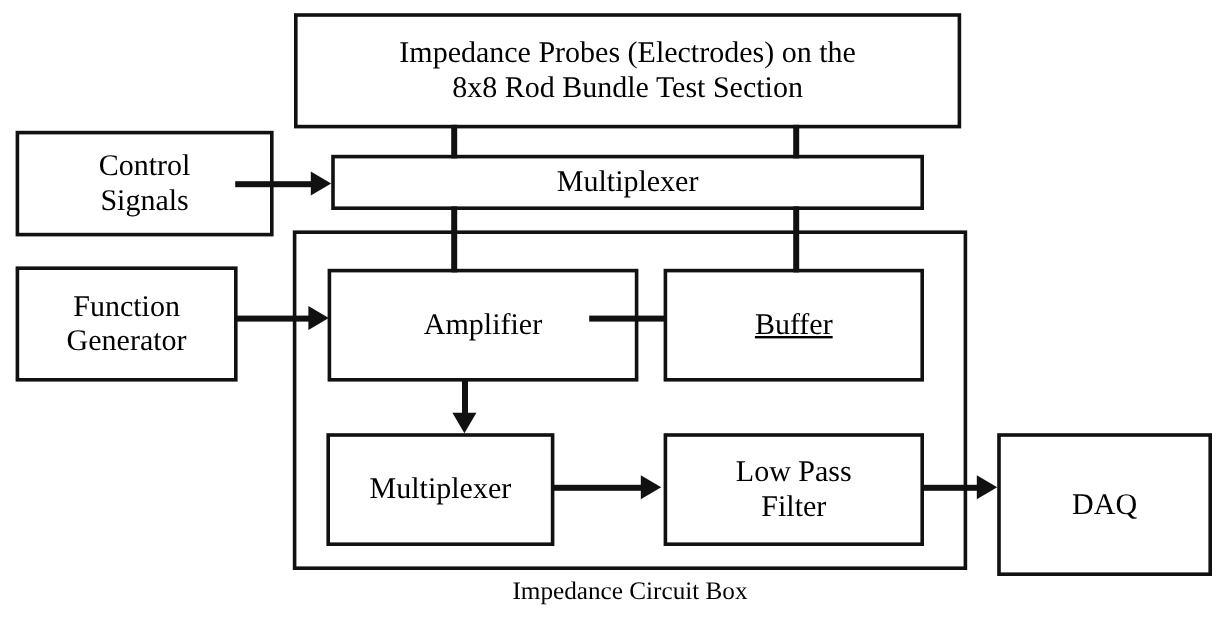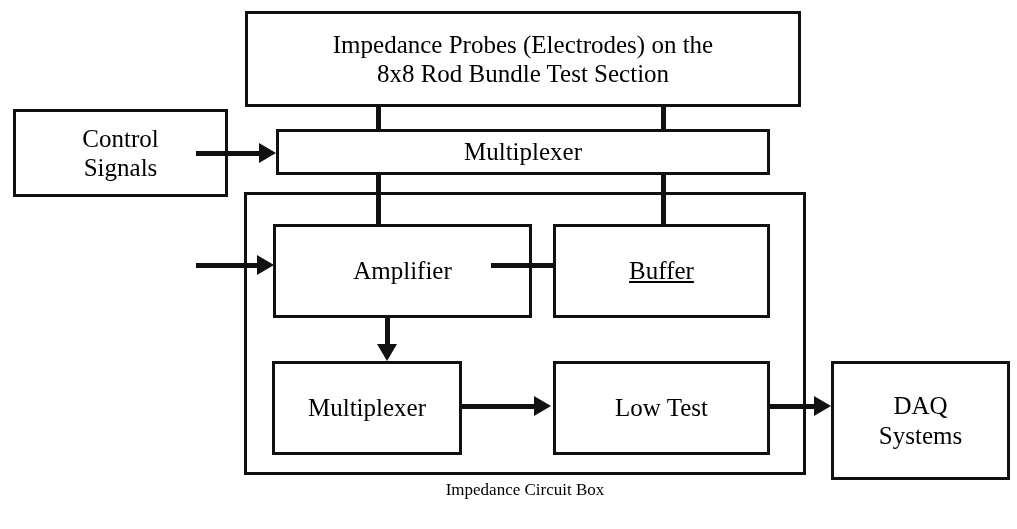--- a/index.html
+++ b/index.html
@@ -37,21 +37,21 @@
     position: absolute;
     box-sizing: border-box;
     border: 3px solid #111111;
     background: #ffffff;
     z-index: 1;
   }
 
   .caption {
     position: absolute;
     text-align: center;
-    font-size: 17px;
+    font-size: 21px;
     line-height: 1.1;
     z-index: 3;
   }
 
   
   .hline {
     position: absolute;
     background: #111111;
     height: 5px;
     z-index: 2;
@@ -99,47 +99,53 @@
     </div>
   </div>
 
   <div class="box" style="left:13px; top:109px; width:215px; height:88px;">
     <div>
       <span class="txt2">Control</span>
       <span class="txt2">Signals</span>
     </div>
   </div>
 
+  <div class="box" style="left:13px; top:222px; width:185px; height:96px;">
+    <div>
+      <span class="txt2">Function</span>
+      <span class="txt2">Generator</span>
+    </div>
+  </div>
 
   <div class="box" style="left:276px; top:129px; width:494px; height:46px;">
     <span>Multiplexer</span>
   </div>
 
   <div class="box" style="left:273px; top:224px; width:259px; height:94px;">
     <span>Amplifier</span>
   </div>
 
   <div class="box" style="left:553px; top:224px; width:217px; height:94px;text-decoration:underline;">
     <span>Buffer</span>
   </div>
 
   <div class="box" style="left:272px; top:361px; width:190px; height:94px;">
     <span>Multiplexer</span>
   </div>
 
   <div class="box" style="left:553px; top:361px; width:217px; height:94px;">
     <div>
-      <span class="txt2">Low Test</span>
+      <span class="txt2">Low Pass</span>
+      <span class="txt2">Filter</span>
     </div>
   </div>
 
   <div class="box" style="left:831px; top:361px; width:179px; height:119px;">
     <div>
       <span class="txt2">DAQ</span>
-      <span class="txt2">Systems</span>
     </div>
   </div>
 
   <div class="caption" style="left:244px; top:481px; width:562px;">
     <span>Impedance Circuit Box</span>
   </div>
 
   <div class="vline over" style="left:376px; top:104px; height:28px;"></div>
 
   <div class="vline over" style="left:661px; top:104px; height:28px;"></div>

